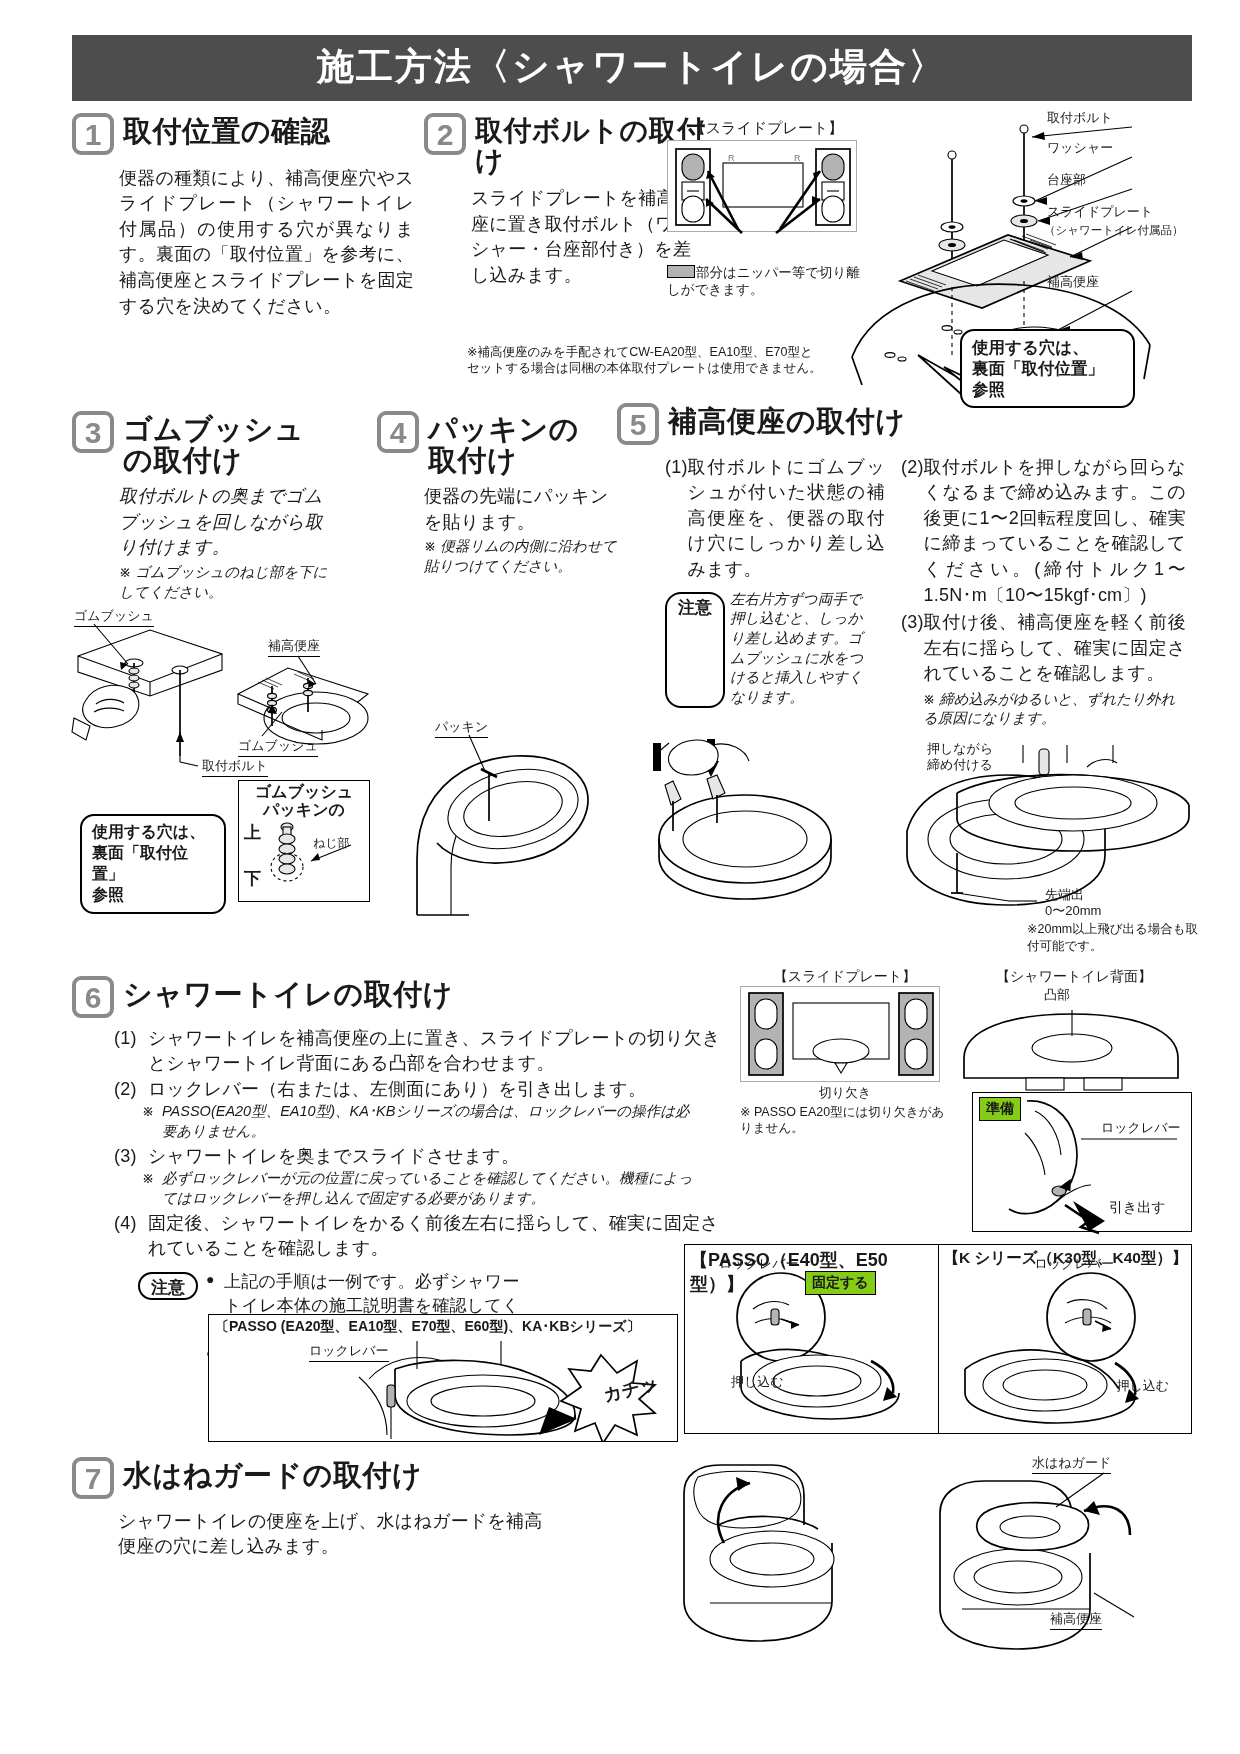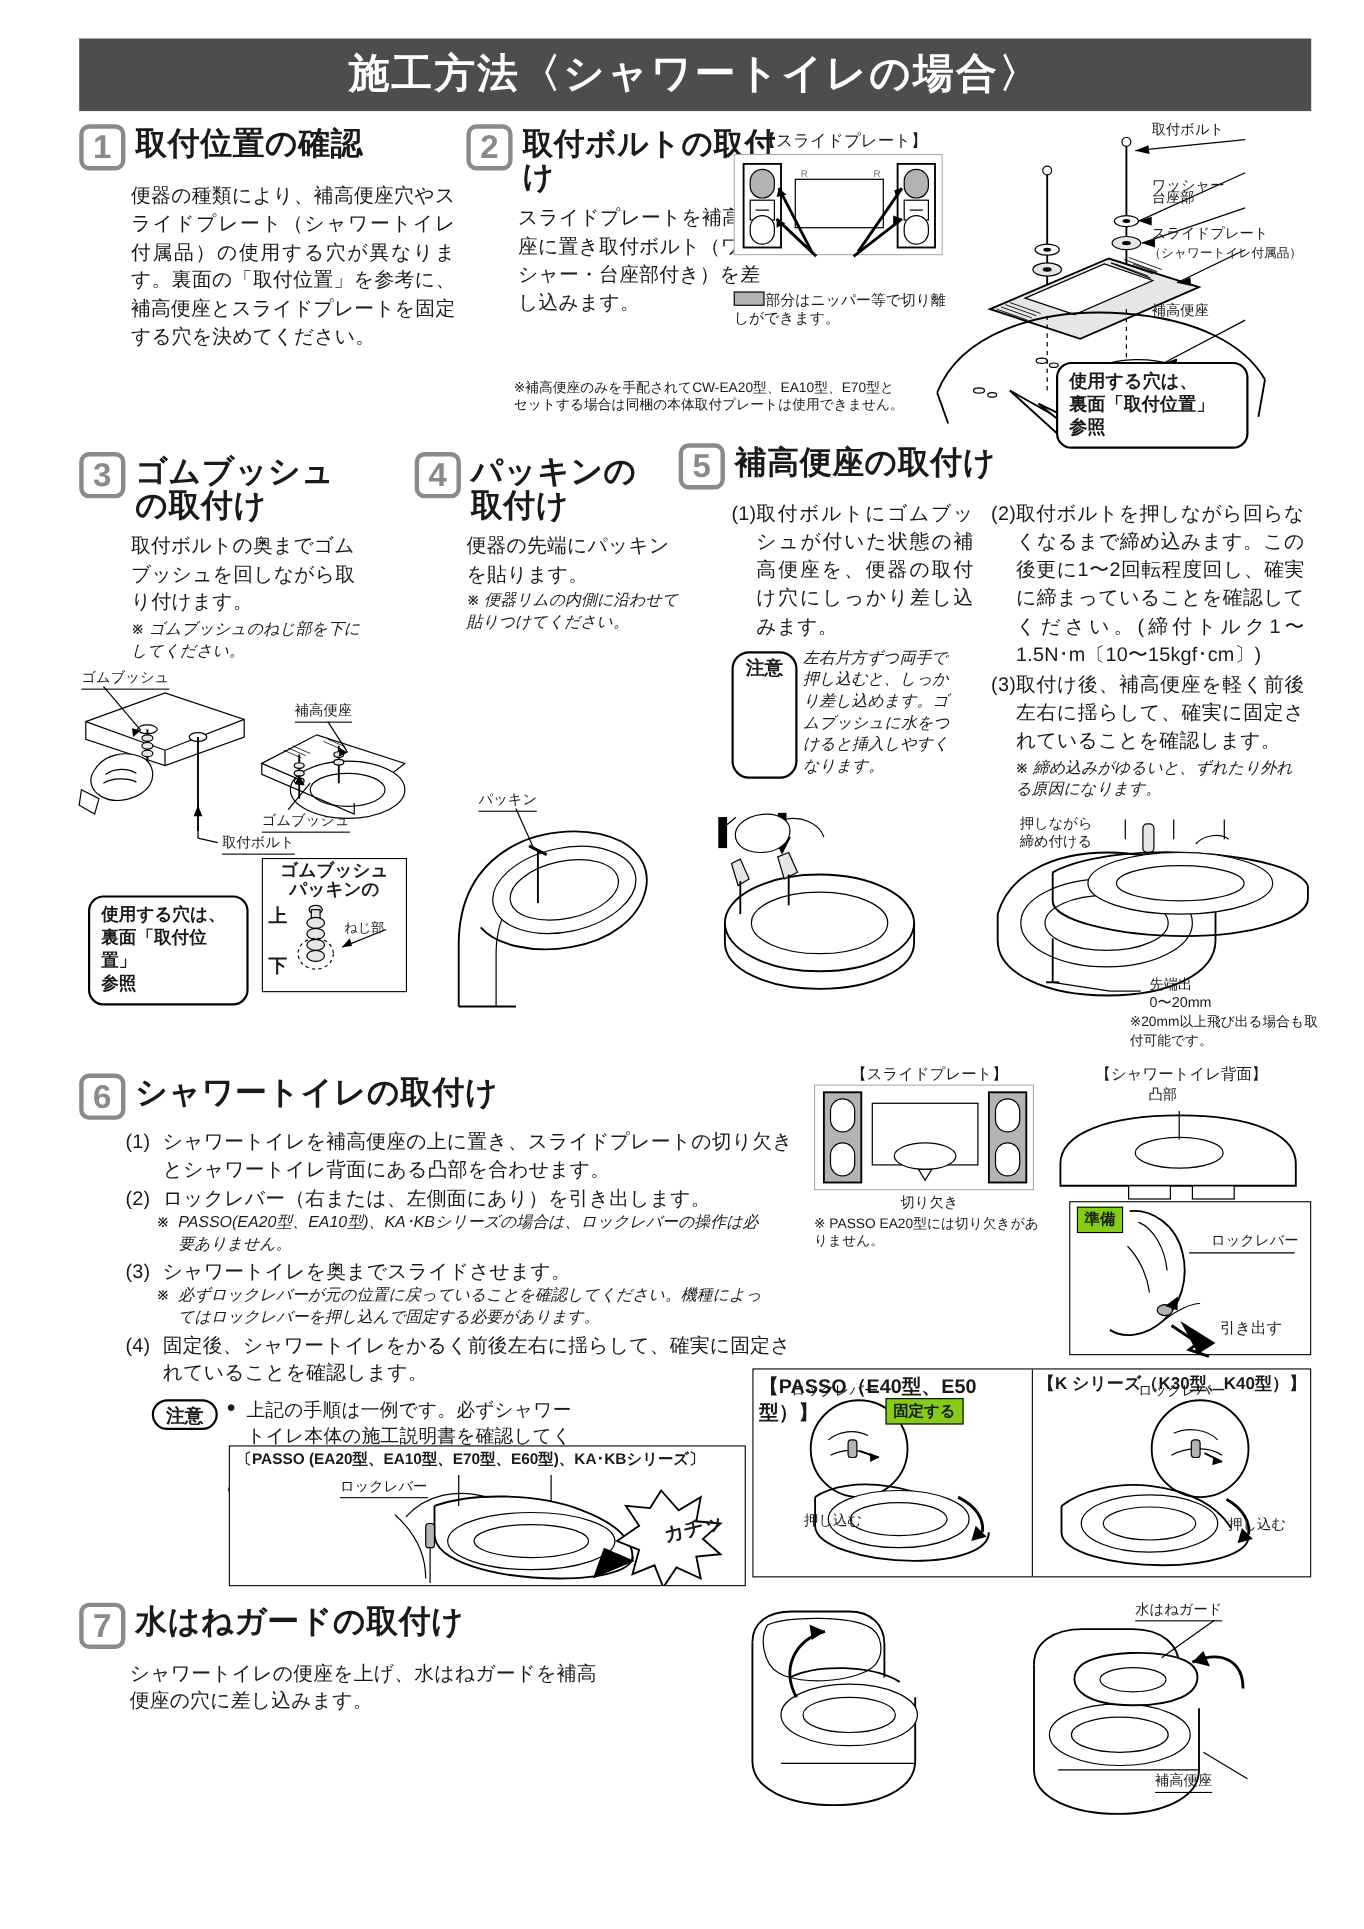--- a/index.html
+++ b/index.html
@@ -178,21 +178,21 @@
         <path d="M203,92 l12,-4 l0,8 z" class="blk"></path>
         <line x1="206" y1="112" x2="300" y2="80" class="ln thin"></line>
         <path d="M206,112 l12,-4 l0,8 z" class="blk"></path>
         <line x1="238" y1="148" x2="300" y2="118" class="ln thin"></line>
         <path d="M238,148 l12,-5 l1,8 z" class="blk"></path>
         <line x1="226" y1="221" x2="300" y2="182" class="ln thin"></line>
         <path d="M226,221 l12,-4 l0,8 z" class="blk"></path>
       </svg>
 
       <div class="note-label" style="position:absolute; left:215px; top:0px;">取付ボルト</div>
-      <div class="note-label" style="position:absolute; left:215px; top:30px;margin-top:21px;">ワッシャー</div>
+      <div class="note-label" style="position:absolute; left:215px; top:30px;">ワッシャー</div>
       <div class="note-label" style="position:absolute; left:215px; top:62px;">台座部</div>
       <div class="note-label" style="position:absolute; left:215px; top:94px;">スライドプレート</div>
       <div style="position:absolute; left:212px; top:114px; font-size:11.5px;">（シャワートイレ付属品）</div>
       <div class="note-label" style="position:absolute; left:215px; top:164px;">補高便座</div>
 
       <div class="bubble" style="position:absolute; left:128px; top:220px; width:175px; white-space:pre-line; font-size:16.5px;">使用する穴は、
 裏面「取付位置」
 参照</div>
     </div>
   </div>
@@ -200,21 +200,21 @@
   <div class="row" style="height:565px;">
 
     <div class="col" style="left:0px; top:0px; width:270px;">
       <div class="stephead">
         <div class="stepnum">3</div>
         <div class="title">
           <div>ゴムブッシュ</div>
           <div>の取付け</div>
         </div>
       </div>
-      <div class="body-t" style="margin:9px 0 0 47px; width:215px;">取付ボルトの奥までゴムブッシュを回しながら取り付けます。</div>
+      <div class="body-t" style="margin:9px 0 0 47px; width:215px;font-style:italic;">取付ボルトの奥までゴムブッシュを回しながら取り付けます。</div>
       <div class="small-t" style="margin:2px 0 0 47px; width:222px;">※ ゴムブッシュのねじ部を下にしてください。</div>
 
       <div style="position:relative; width:300px; height:180px; margin-top:6px;">
         <svg width="300" height="180">
 
           <path d="M6,48 L78,22 L150,46 L150,62 L78,88 L6,64 Z" class="ln thin wht"></path>
           <path d="M6,48 L78,74 L150,46" class="ln thin"></path>
           <path d="M78,74 L78,88" class="ln thin"></path>
           <ellipse cx="62" cy="55" rx="9" ry="4" class="ln thin wht"></ellipse>
           <ellipse cx="108" cy="62" rx="8" ry="4" class="ln thin wht"></ellipse>

